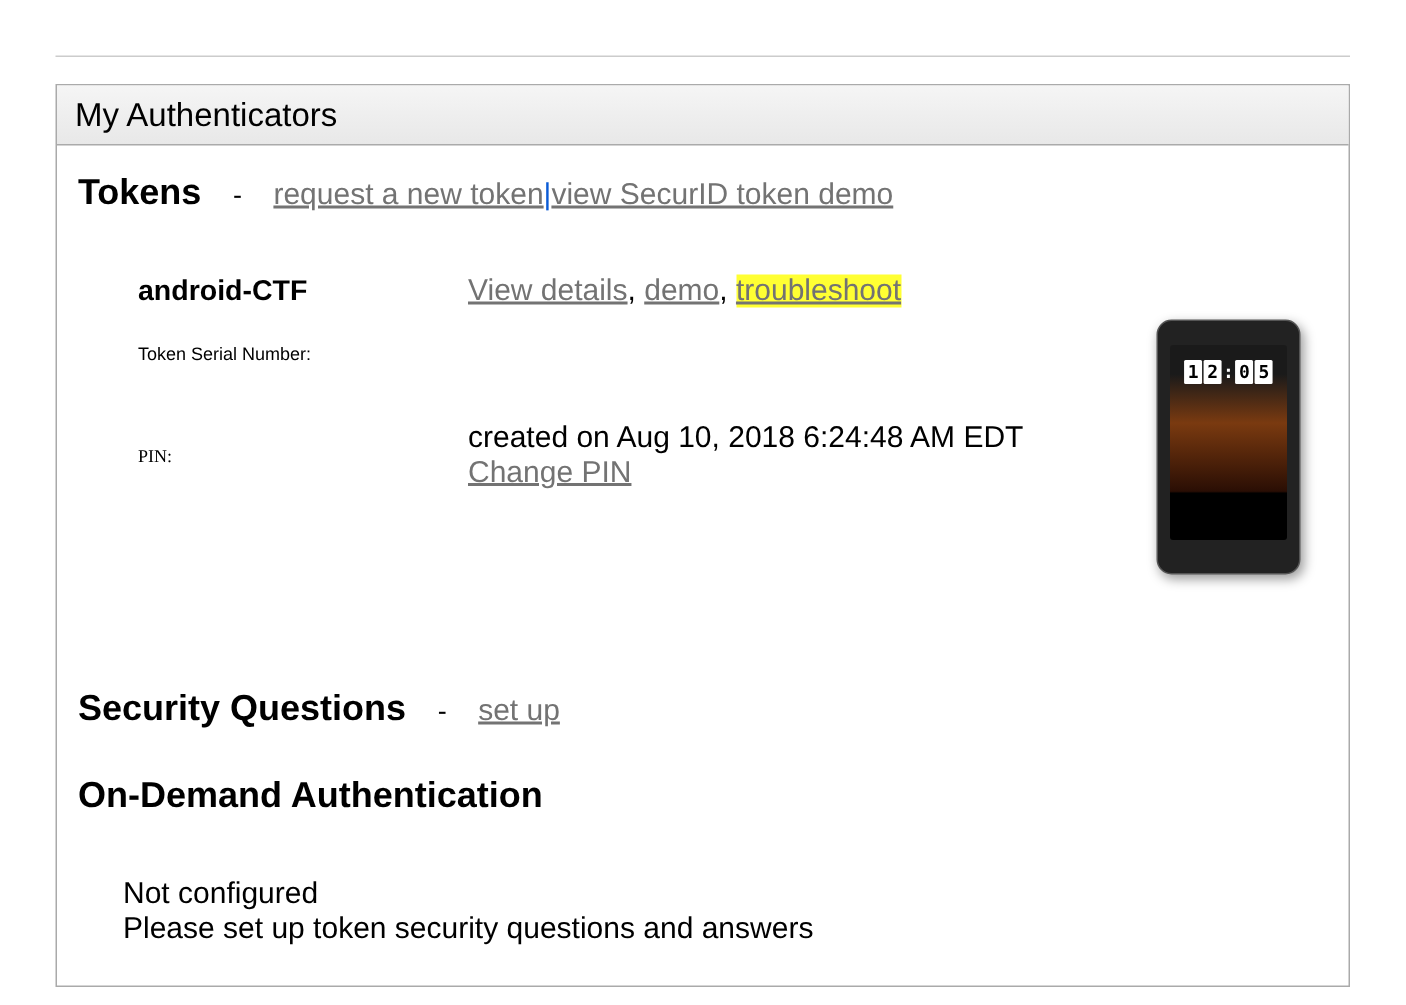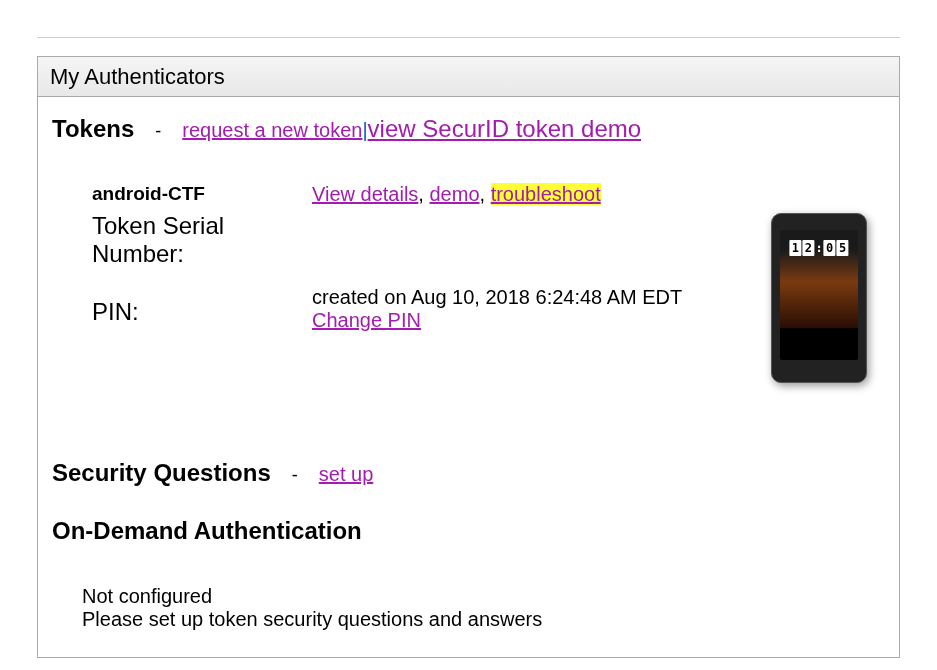--- a/index.html
+++ b/index.html
@@ -30,47 +30,47 @@
       position: relative;
     }
     .section-head {
       font-weight: bold;
       font-size: 24px;
     }
     .dash {
       margin: 0 6px;
     }
     a.link {
-      color: #a21caf;
+      color: #737373;
     }
     .pipe {
       color: #0a5bd6;
     }
     .token-area {
       margin-top: 40px;
       position: relative;
       padding-right: 200px; 
       min-height: 220px;
     }
     .token-name {
       font-weight: bold;
       margin-left: 40px;
       display: inline-block;
       width: 220px;
       font-size: 19px;
     }
     .row {
       display: flex;
-      align-items: flex-start;
+      align-items: center;
       margin-top: 10px;
     }
     .label-cell {
       width: 260px;
       padding-left: 40px;
-      font-size: 24px;
+      font-size: 12px;
       box-sizing: border-box;
       display: flex;
       align-items: center;
     }
     .val-cell {
       flex: 1;
       font-size: 20px;
     }
     .hl {
       background: #ffff33;
@@ -136,21 +136,21 @@
   <hr class="top">
 
   <div class="panel">
     <div class="panel-header">My Authenticators</div>
 
     <div class="panel-body">
 
       <div style="margin-top:8px;">
         <span class="section-head">Tokens</span>
         <span class="dash">&nbsp;&nbsp;-&nbsp;&nbsp;</span>
-        <a href="#" class="link" style="font-size:20px;">request a new token</a><span class="pipe" style="font-size:20px;">|</span><a href="#" class="link" style="font-size:24px;">view SecurID token demo</a>
+        <a href="#" class="link" style="font-size:20px;">request a new token</a><span class="pipe" style="font-size:20px;">|</span><a href="#" class="link" style="font-size:20px;">view SecurID token demo</a>
       </div>
 
       <div class="token-area">
 
         <div class="phone">
           <div class="phone-screen">
             <div class="clock">
               <span class="d">1</span>
               <span class="d">2</span>
               <span class="c">:</span>
@@ -166,21 +166,21 @@
             <a href="#" class="link">View details</a><span>, </span><a href="#" class="link">demo</a><span>, </span><a href="#" class="link hl">troubleshoot</a>
           </span>
         </div>
 
         <div class="row" style="margin-top:6px;">
           <div class="label-cell" style="min-height:48px;">Token Serial Number:</div>
           <div class="val-cell"></div>
         </div>
 
         <div class="row" style="margin-top:18px;">
-          <div class="label-cell" style="min-height:52px;">PIN:</div>
+          <div class="label-cell" style="min-height:52px;font-family:Liberation Serif, serif;">PIN:</div>
           <div class="val-cell">
             <div>created on Aug 10, 2018 6:24:48 AM EDT</div>
             <a href="#" class="link">Change PIN</a>
           </div>
         </div>
 
       </div>
 
       <div style="margin-top:56px;">
         <span class="section-head">Security Questions</span>

